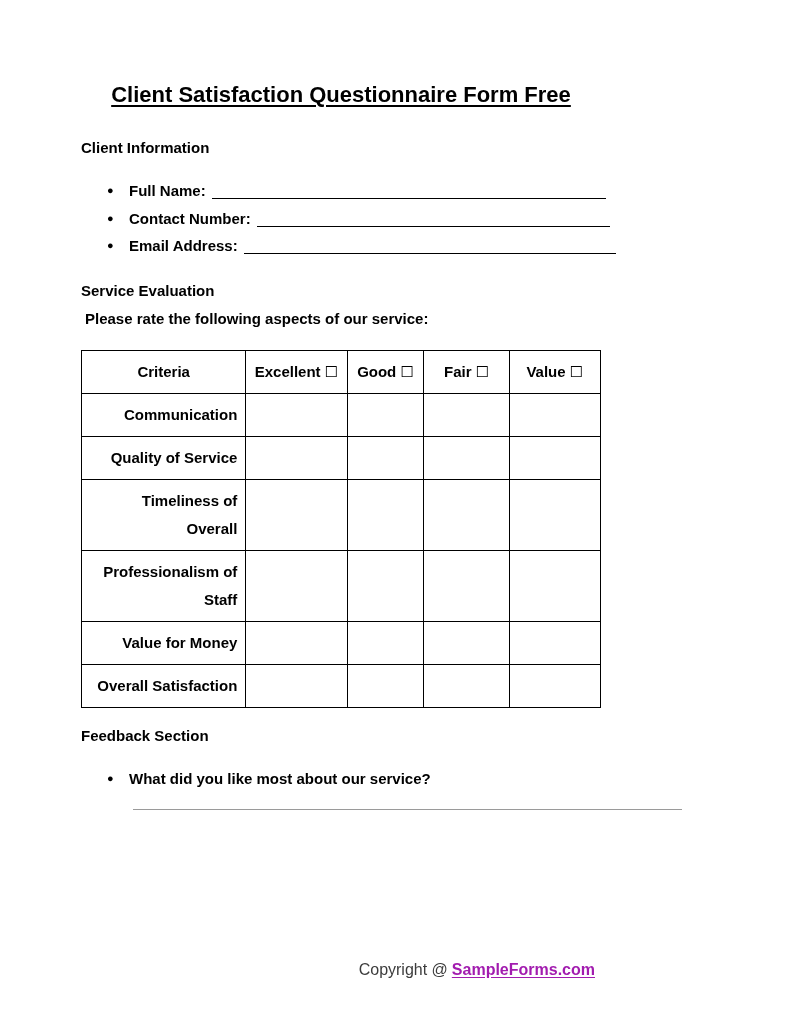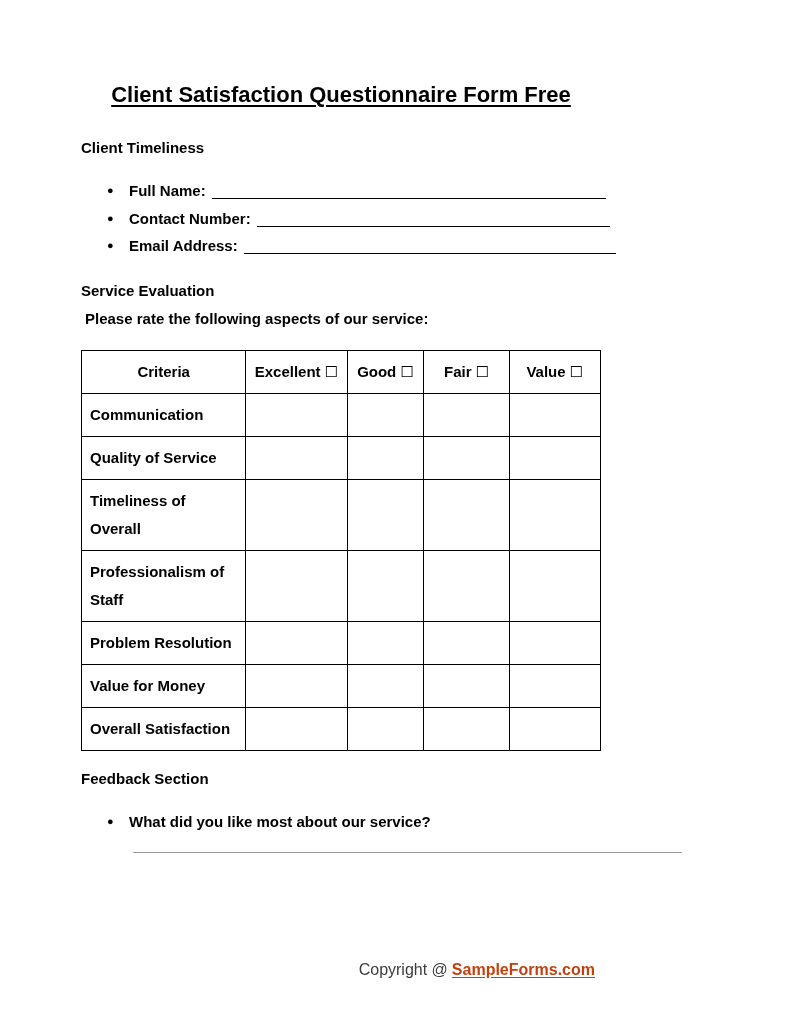--- a/index.html
+++ b/index.html
@@ -75,21 +75,21 @@
   }
   table.rating th, table.rating td {
     border: 1px solid #000000;
     font-size: 15px;
     font-weight: bold;
     line-height: 28px;
     vertical-align: top;
     padding: 7px 8px;
   }
   table.rating thead th { text-align: center; padding: 7px 4px; }
-  table.rating tbody th { text-align: left; }
+  table.rating tbody th { text-align: right; }
   .cb {
     font-family: "DejaVu Sans", sans-serif;
     font-weight: normal;
     font-size: 15px;
   }
   .answer-line {
     margin: 17px 0 0 52px;
     width: 567px;
     border-top: 1px solid #9a9a9a;
     height: 0;
@@ -97,36 +97,36 @@
   .footer {
     position: absolute;
     top: 959px;
     right: 87px;
     font-size: 16px;
     line-height: 22px;
     color: #3c3c3c;
     white-space: nowrap;
   }
   .footer a {
-    color: #c2410c;
+    color: #a21caf;
     font-weight: bold;
     text-decoration: underline;
     text-underline-offset: 2px;
     cursor: pointer;
     margin-left: 4px;
   }
 </style>
 </head>
 <body>
 
 <div class="page">
 
   <h1 class="title">Client Satisfaction Questionnaire Form Free</h1>
 
-  <h2 class="heading h-client">Client Timeliness</h2>
+  <h2 class="heading h-client">Client Information</h2>
 
   <ul class="fields">
     <li>
       <span>Full Name:</span><span class="blank" style="width:394px"></span>
     </li>
     <li>
       <span>Contact Number:</span><span class="blank" style="width:353px"></span>
     </li>
     <li>
       <span>Email Address:</span><span class="blank" style="width:372px"></span>
@@ -176,27 +176,20 @@
         <td></td>
       </tr>
       <tr>
         <th>Professionalism of Staff</th>
         <td></td>
         <td></td>
         <td></td>
         <td></td>
       </tr>
       <tr>
-        <th>Problem Resolution</th>
-        <td></td>
-        <td></td>
-        <td></td>
-        <td></td>
-      </tr>
-      <tr>
         <th>Value for Money</th>
         <td></td>
         <td></td>
         <td></td>
         <td></td>
       </tr>
       <tr>
         <th>Overall Satisfaction</th>
         <td></td>
         <td></td>

